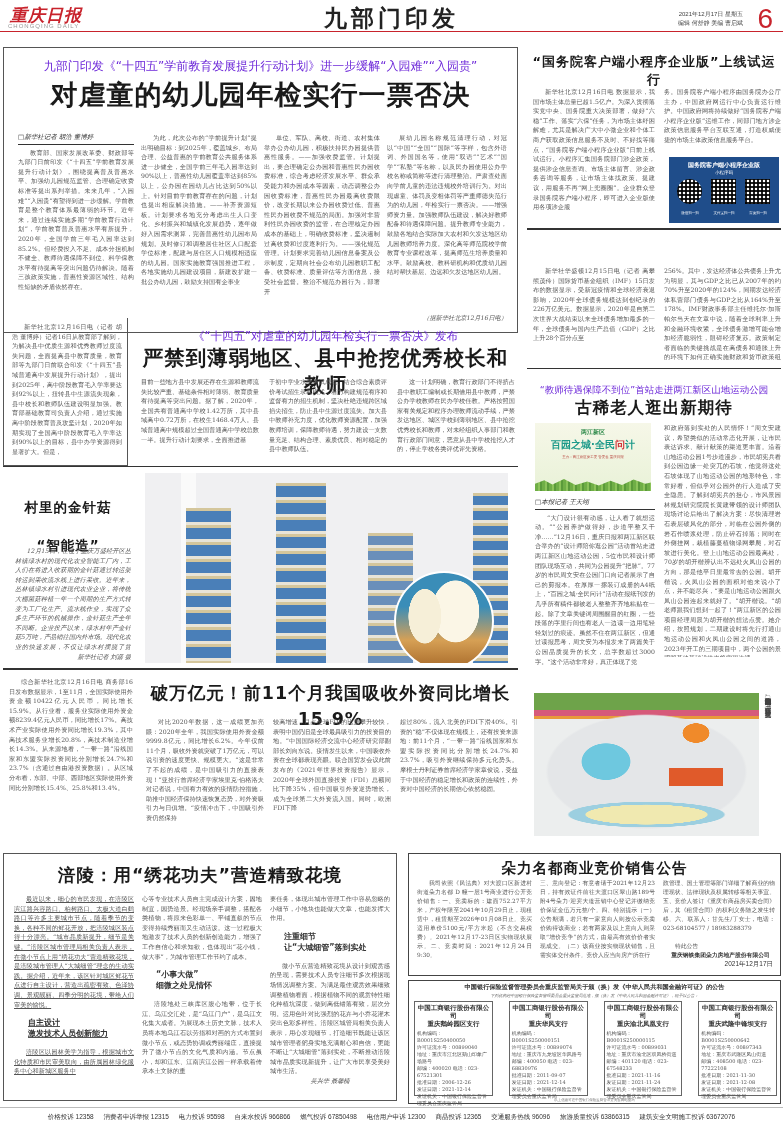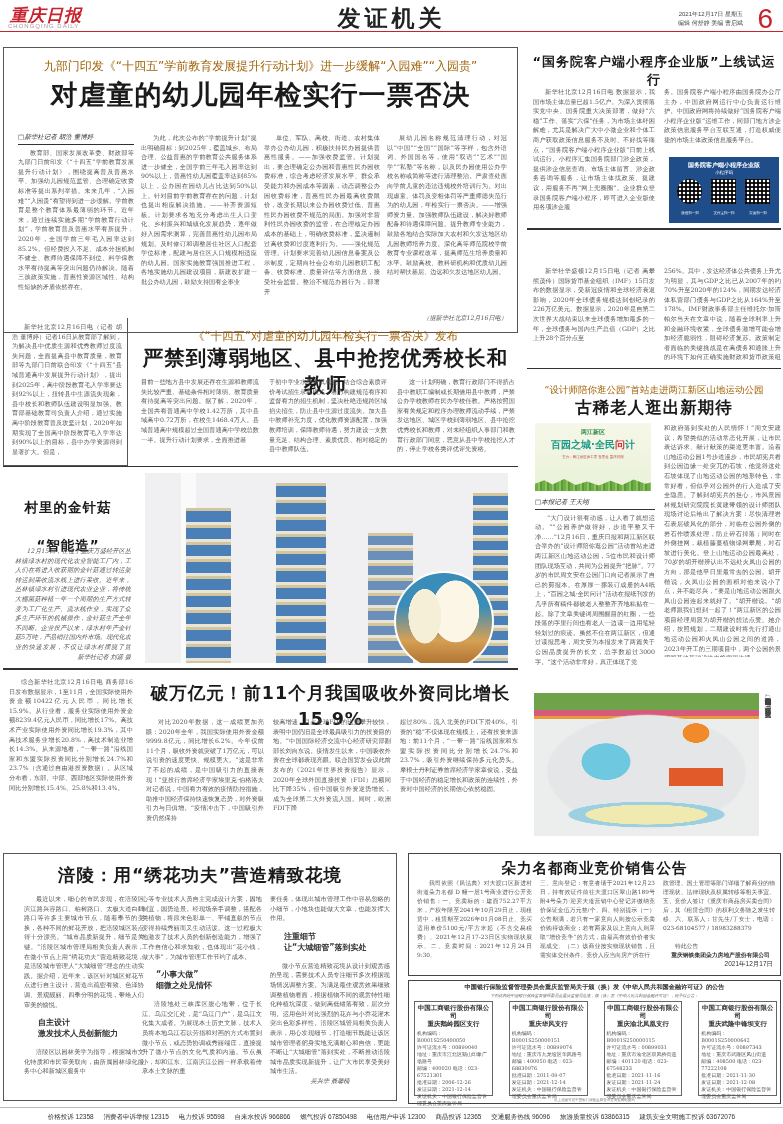--- a/index.html
+++ b/index.html
@@ -10,42 +10,42 @@
 .logo{left:10px;top:4px;font-family:"DejaVu Serif",serif;font-size:17px;color:#c8232c;font-style:italic;font-weight:bold;letter-spacing:1px}
 .logo-sub{left:8px;top:23px;font-family:"Liberation Sans",sans-serif;font-size:6px;color:#999;letter-spacing:1px}
 .section-title{left:0;width:783px;top:3px;text-align:center;font-family:"DejaVu Serif",serif;font-size:23px;font-weight:bold;color:#222;letter-spacing:4px}
 .edition-info{right:40px;top:10px;font-family:"Liberation Sans",sans-serif;font-size:6px;color:#444;text-align:right;line-height:9px}
 .page-num{right:10px;top:4px;font-family:"Liberation Sans",sans-serif;font-size:28px;color:#c8232c;font-weight:300;line-height:30px}
 .rule-red{left:0;top:31px;width:783px;height:1px;background:#c8232c}
 .box{border:1px solid #555}
 .col-text{font-size:6.2px;line-height:9.6px;color:#555;text-align:justify;overflow:hidden}
 .col-text p{text-indent:12px}
 .byline{font-size:6.5px;font-style:italic;color:#333;border-bottom:1px solid #333;padding-bottom:1px;margin-bottom:3px}
-.kicker{font-family:"DejaVu Sans",sans-serif;color:#a16207;text-align:center}
+.kicker{font-family:"DejaVu Sans",sans-serif;color:#6d28d9;text-align:center}
 .headline{font-family:"DejaVu Sans",sans-serif;font-weight:bold;color:#1a1a1a;text-align:center;letter-spacing:1px}
 .subhead{font-family:"DejaVu Sans",sans-serif;font-weight:bold;color:#333;font-size:8px;line-height:11px}
 .photo{overflow:hidden}
 .rule{background:#333}
 .caption-v{writing-mode:vertical-rl;font-size:6.5px;color:#444;line-height:9px}
 .qr-panel{background:#1f4d8a;color:#fff;font-family:"DejaVu Sans",sans-serif}
 .qr{background:#fff;position:absolute;width:25px;height:25px;
  background-image:repeating-linear-gradient(90deg,#222 0 2px,#fff 2px 4px),repeating-linear-gradient(0deg,#222 0 2px,#fff 2px 4px);background-blend-mode:multiply}
 .ad-box{border:1.5px solid #444}
 .bank-cell{border:1px solid #666;font-size:5px;line-height:7px;color:#555;padding:2px}
 .bank-title{font-family:"DejaVu Serif",serif;font-weight:bold;color:#333;font-size:6.5px;text-align:center;line-height:8px;margin-bottom:2px}
 .footer{left:0;top:1107px;width:783px;height:17px;font-family:"Liberation Sans",sans-serif;font-size:6.5px;color:#333;text-align:center;line-height:17px;border-top:1px solid #bbb}
 .footer span{margin:0 4px}
 </style>
 </head>
 <body>
 
 <div class="abs masthead">
   <div class="abs logo">重庆日报</div>
   <div class="abs logo-sub">CHONGQING DAILY</div>
-  <div class="abs section-title">发证机关</div>
+  <div class="abs section-title">九部门印发</div>
   <div class="abs edition-info">
     <div>2021年12月17日  星期五</div>
     <div>编辑  何舒静  美编  曹启斌</div>
   </div>
   <div class="abs page-num">6</div>
   <div class="abs rule-red"></div>
 </div>
 
 <div class="abs box" style="left:3px;top:47px;width:515px;height:286px;">
   <div class="kicker" style="position:absolute;left:0;top:10px;width:100%;font-size:12px;">九部门印发《“十四五”学前教育发展提升行动计划》进一步缓解“入园难”“入园贵”</div>
@@ -95,21 +95,21 @@
 </div>
 <div class="abs rule" style="left:527px;top:228px;width:254px;height:1.5px;"></div>
 
 <div class="abs" style="left:527px;top:232px;width:254px;height:128px;">
   <div class="abs col-text" style="left:6px;top:34px;width:122px;height:94px;text-indent:12px;">新华社华盛顿12月15日电（记者 高攀 熊茂伶）国际货币基金组织（IMF）15日发布的数据显示，受新冠疫情和全球经济衰退影响，2020年全球债务规模达到创纪录的226万亿美元。数据显示，2020年是自第二次世界大战结束以来全球债务增加最多的一年，全球债务与国内生产总值（GDP）之比上升28个百分点至</div>
   <div class="abs col-text" style="left:137px;top:34px;width:117px;height:94px;">256%。其中，发达经济体公共债务上升尤为明显，其与GDP之比已从2007年的约70%升至2020年的124%，同期发达经济体私营部门债务与GDP之比从164%升至178%。IMF财政事务部主任维托尔·加斯帕尔当天在文章中说，随着全球利率上升和金融环境收紧，全球债务激增可能会增加经济脆弱性，阻碍经济复苏。政策制定者面临的关键挑战是在高债务和通胀上升的环境下如何正确实施财政和货币政策组合。</div>
 </div>
 <div class="abs rule" style="left:527px;top:368px;width:254px;height:1px;"></div>
 
 <div class="abs" style="left:527px;top:372px;width:254px;height:320px;">
-  <div class="kicker" style="position:absolute;left:0;top:12px;width:100%;font-size:9.5px;">“设计师陪你逛公园”首站走进两江新区山地运动公园</div>
+  <div class="kicker" style="position:absolute;left:0;top:12px;width:100%;font-size:9.5px;">“教师待遇保障不到位”首站走进两江新区山地运动公园</div>
   <div class="headline" style="position:absolute;left:0;top:25px;width:100%;font-size:16.5px;line-height:22px;">古稀老人逛出新期待</div>
   <div class="abs" style="left:8px;top:51px;width:116px;height:68px;background:linear-gradient(#f6f7e8,#e9f2d8);">
     <div style="position:absolute;left:0;top:5px;width:100%;text-align:center;font-family:'DejaVu Sans',sans-serif;font-size:6px;color:#2e8a4a;font-weight:bold;">两江新区</div>
     <div style="position:absolute;left:0;top:15px;width:100%;text-align:center;font-family:'DejaVu Sans',sans-serif;font-size:10px;font-weight:bold;color:#1d9a8a;">
       <span>百园之城·全民</span><span style="color:#d0343a">问</span><span>计</span>
     </div>
     <div style="position:absolute;left:0;top:32px;width:100%;text-align:center;font-size:3.5px;color:#b7433b;">主办：两江新区党工委  管委会  重庆日报</div>
     <div style="position:absolute;left:0;bottom:0;width:100%;height:12px;background:repeating-linear-gradient(90deg,#6fae46 0 3px,#8cc35a 3px 5px,#5a9a3a 5px 7px);clip-path:polygon(0 100%,0 40%,8% 10%,15% 45%,25% 0,35% 50%,45% 20%,55% 55%,65% 15%,75% 50%,85% 5%,95% 40%,100% 30%,100% 100%);"></div>
   </div>
   <div class="abs col-text" style="left:8px;top:126px;width:120px;height:172px;">
@@ -150,21 +150,21 @@
 <div class="abs" style="left:3px;top:672px;width:515px;height:168px;">
   <div class="abs col-text" style="left:6px;top:5px;width:124px;height:160px;text-indent:12px;">综合新华社北京12月16日电 商务部16日发布数据显示，1至11月，全国实际使用外资金额10422亿元人民币，同比增长15.9%。从行业看，服务业实际使用外资金额8239.4亿元人民币，同比增长17%。高技术产业实际使用外资同比增长19.3%，其中高技术服务业增长20.8%，高技术制造业增长14.3%。从来源地看，“一带一路”沿线国家和东盟实际投资同比分别增长24.7%和23.7%（含通过自由港投资数据）。从区域分布看，东部、中部、西部地区实际使用外资同比分别增长15.4%、25.8%和13.4%。</div>
   <div class="headline" style="position:absolute;left:140px;top:8px;width:375px;font-size:17.5px;line-height:26px;">破万亿元！前11个月我国吸收外资同比增长15.9%</div>
   <div class="abs col-text" style="left:143px;top:45px;width:118px;height:120px;text-indent:12px;">对比2020年数据，这一成绩更加亮眼：2020年全年，我国实际使用外资金额9999.8亿元，同比增长6.2%。今年仅前11个月，吸收外资就突破了1万亿元，可以说引资的速度更快、规模更大。“这是非常了不起的成绩，是中国吸引力的直接表现！”亚投行首席经济学家埃里克·伯格洛夫对记者说，中国有力有效的疫情防控措施，助推中国经济保持快速恢复态势，对外资吸引力与日俱增。“疫情冲击下，中国吸引外资仍然保持</div>
   <div class="abs col-text" style="left:270px;top:45px;width:118px;height:120px;">较高增速，且占全球FDI的比重攀升较快，表明中国仍旧是全球最具吸引力的投资目的地。”中国国际经济交流中心经济研究部副部长刘向东说。疫情发生以来，中国吸收外资在全球都表现亮眼。联合国贸发会议此前发布的《2021年世界投资报告》显示，2020年全球外国直接投资（FDI）总额同比下降35%，但中国吸引外资逆势增长，成为全球第二大外资流入国。同时，欧洲FDI下降</div>
   <div class="abs col-text" style="left:397px;top:45px;width:118px;height:120px;">超过80%，流入北美的FDI下滑40%。引资的“稳”不仅体现在规模上，还有投资来源地：前11个月，“一带一路”沿线国家和东盟实际投资同比分别增长24.7%和23.7%，吸引外资继续保持多元化势头。摩根士丹利证券首席经济学家章俊说，受益于中国经济的稳定增长和政策的连续性，外资对中国经济的长期信心依然稳固。</div>
 </div>
 
 <div class="abs box" style="left:3px;top:853px;width:394px;height:248px;">
   <div class="headline" style="position:absolute;left:0;top:8px;width:100%;font-size:17.5px;line-height:26px;">涪陵：用“绣花功夫”营造精致花境</div>
-  <div class="abs col-text" style="left:20px;top:40px;width:120px;height:200px;">
+  <div class="abs col-text" style="left:10px;top:40px;width:120px;height:200px;text-decoration:underline;">
     <p>最近以来，细心的市民发现，在涪陵区滨江路兴容路口、柏树路口、太极大道白鹤路口等许多主要城市节点，随着季节的变换，各种不同的鲜花开放，把涪陵城区装点得十分漂亮。“城市品质新提升，细节是关键。”涪陵区城市管理局相关负责人表示，在微小节点上用“绣花功夫”营造精致花境，是涪陵城市管理人“大城细管”理念的生动实践。据介绍，近年来，该区针对城区鲜花节点进行自主设计，营造出疏密有致、色泽协调、景观靓丽、四季分明的花境，带给人们审美的愉悦。</p>
     <div class="subhead" style="white-space:pre-line;margin:8px 0 8px 14px;">自主设计
 激发技术人员创新能力</div>
     <p>涪陵区以园林美学为指导，根据城市文化特质和市民审美取向，由所属园林绿化服务中心和新城区服务中</p>
   </div>
   <div class="abs col-text" style="left:138px;top:40px;width:120px;height:200px;">
     <p style="text-indent:0">心等专业技术人员自主完成设计方案，因地制宜，因势造景。经现场亲手调整，搭配各类植物，将原来色彩单一、平铺直叙的节点变得持续秀丽而又生动活泼。这一过程极大地激发了技术人员的创新创造能力，增强了工作自信心和求知欲，也体现出“花小钱，做大事”，为城市管理工作节约了成本。</p>
     <div class="subhead" style="white-space:pre-line;margin:8px 0 8px 14px;">“小事大做”
 细微之处见情怀</div>
     <p>涪陵地处三峡库区腹心地带，位于长江、乌江交汇处，是“乌江门户”，是乌江文化集大成者。为展现本土历史文脉，技术人员将本地乌江石以劳指和对画的方式布置到微小节点，或态势协调或秀丽端庄，直接提升了微小节点的文化气质和内涵。节点虽小，却和江东、江南滨江公园一样承载着传承本土文脉的重</p>

